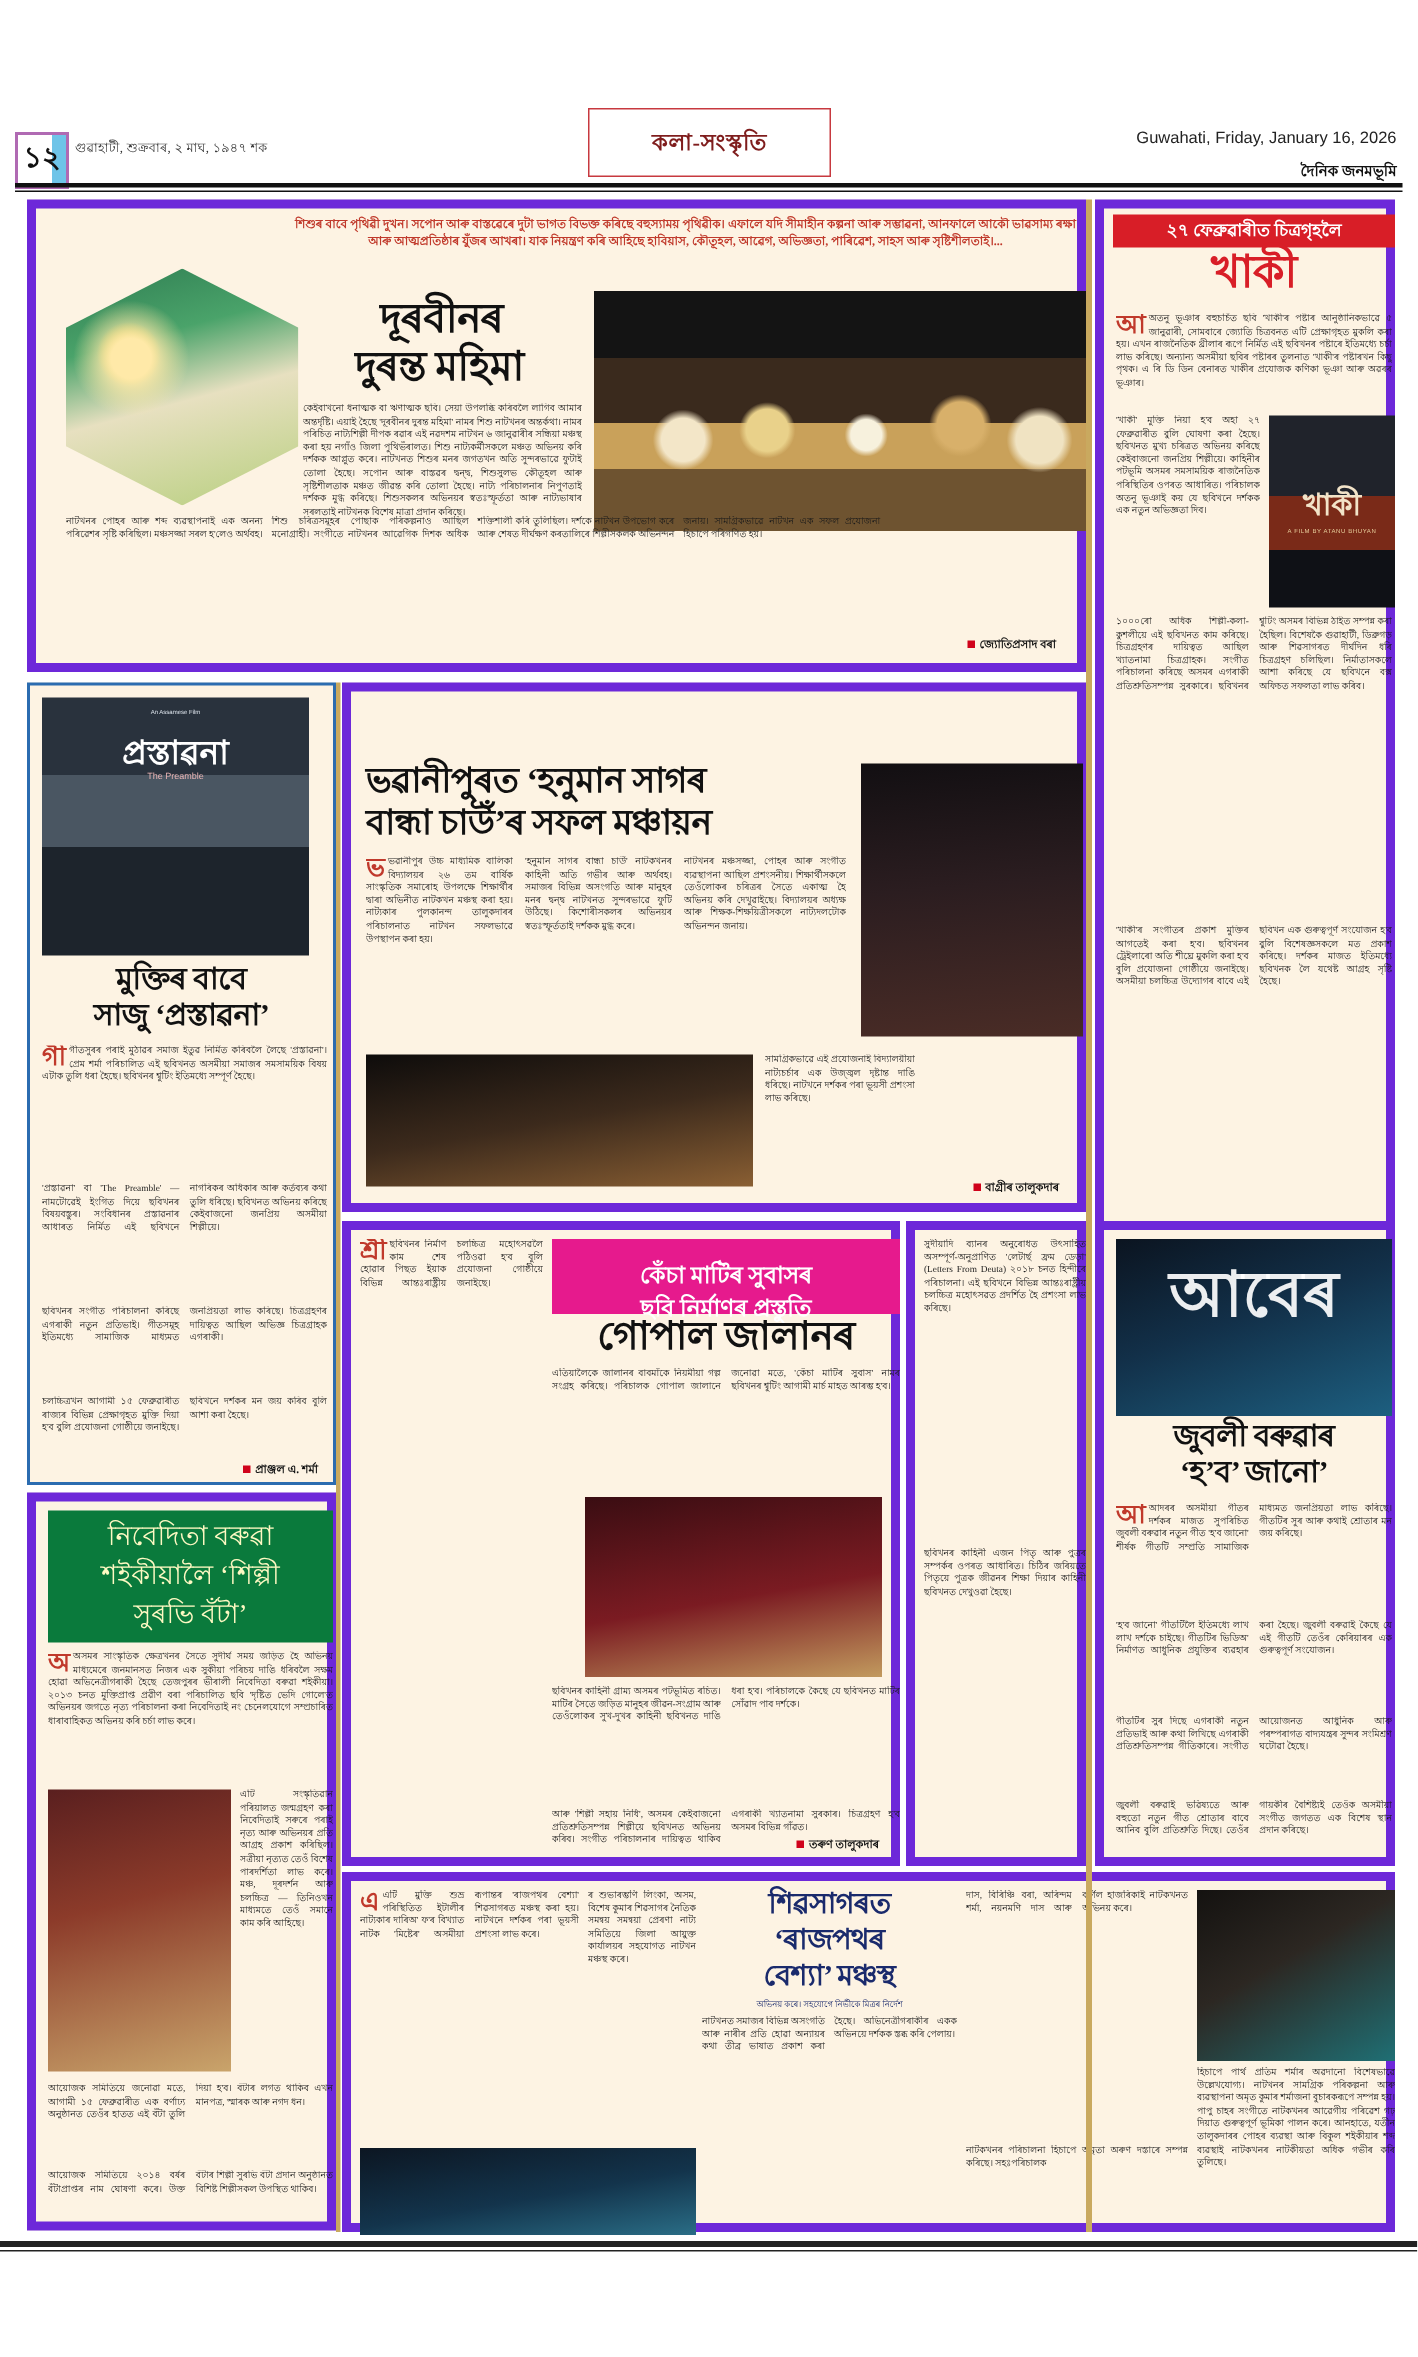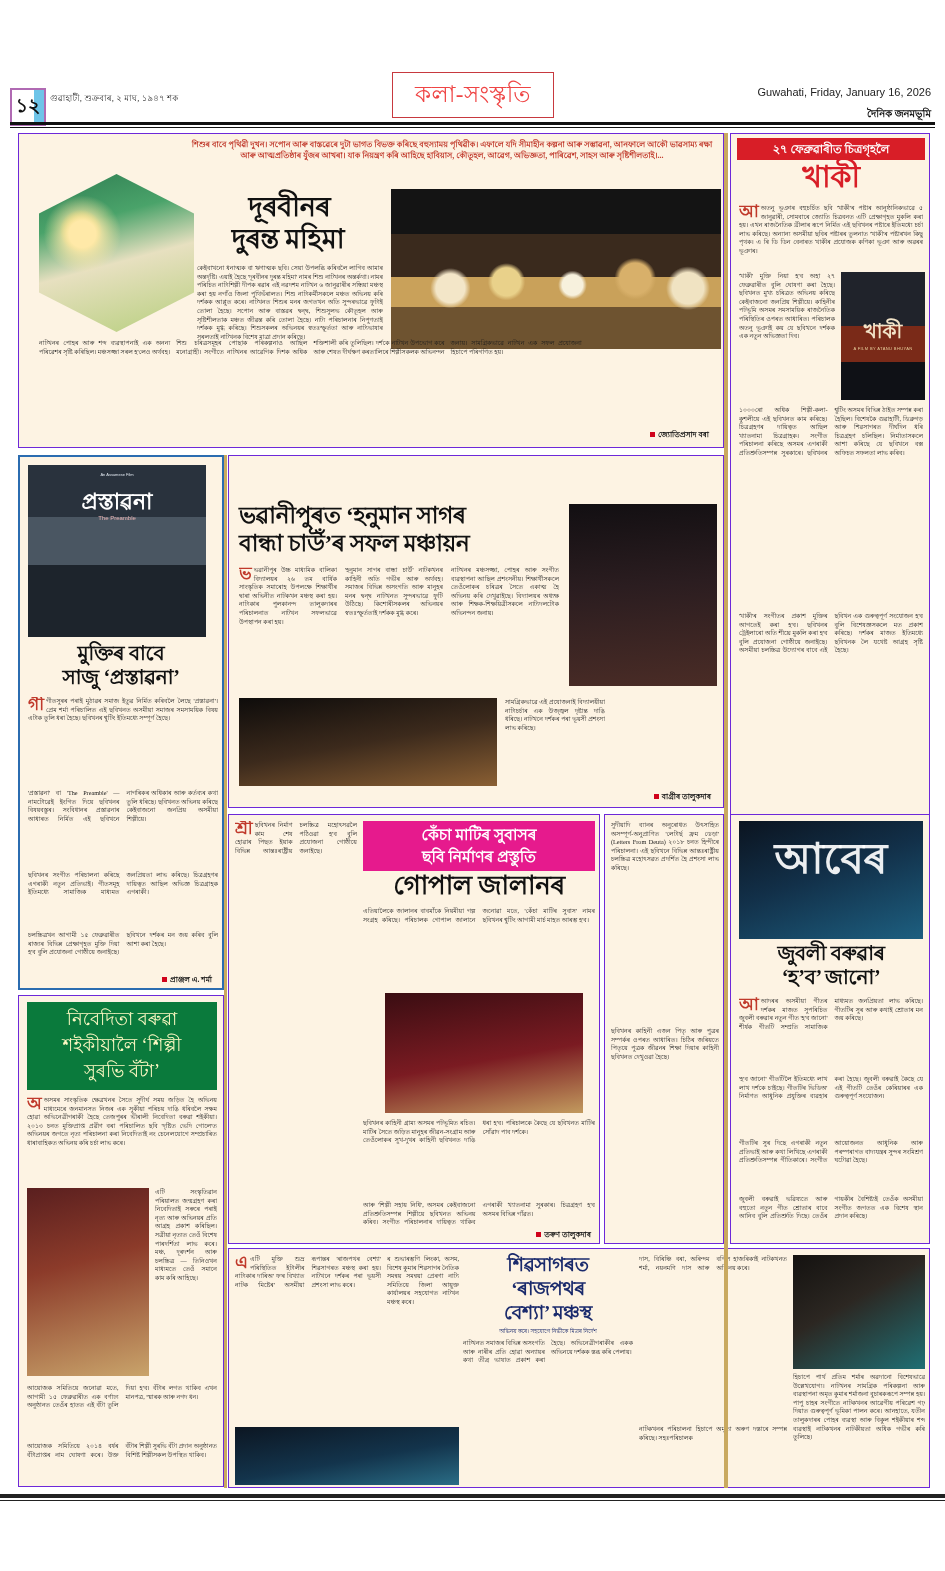--- a/index.html
+++ b/index.html
@@ -7,30 +7,30 @@
   .page{position:relative;width:945px;height:1571px;background:#fff;overflow:hidden;}
 
   
   .masthead{position:absolute;left:0;top:72px;width:945px;height:58px;}
   .pageno{position:absolute;left:10px;top:16px;width:32px;height:34px;border:2px solid #b06ab3;
           background:linear-gradient(90deg,#fff 0 70%,#6ec4e8 70% 100%);}
   .pageno span{display:block;text-align:center;font-size:19px;font-weight:bold;line-height:32px;color:#111;}
   .dateline-left{position:absolute;left:50px;top:20px;font-size:8.5px;color:#333;letter-spacing:.2px;}
   .kalatitle{position:absolute;left:392px;top:0px;width:160px;height:44px;border:1.4px solid #c7393f;
              background:#fff;display:flex;align-items:center;justify-content:center;}
-  .kalatitle span{font-size:23px;font-weight:normal;color:#ef4444;letter-spacing:.5px;}
+  .kalatitle span{font-size:15px;font-weight:bold;color:#7f1d1d;letter-spacing:.5px;}
   .dateline-right{position:absolute;right:14px;top:14px;font-size:11px;color:#222;font-family:"Liberation Sans",sans-serif;}
   .brandline{position:absolute;right:14px;top:34px;font-size:10px;font-weight:bold;color:#111;}
   .rule1{position:absolute;left:10px;top:50px;width:925px;height:3px;background:#111;}
   .rule2{position:absolute;left:10px;top:55px;width:925px;height:1px;background:#111;}
 
   
   .box{position:absolute;box-sizing:border-box;}
   .cream{background:#fdf3e3;}
-  .hairline{border:1px solid #6d28d9;}
+  .hairline{border:6px solid #6d28d9;}
   .col-text{font-size:6.2px;line-height:8.6px;text-align:justify;color:#1a1a1a;
             -webkit-hyphens:auto;hyphens:auto;overflow:hidden;}
   .col2{column-count:2;column-gap:7px;}
   .col5{column-count:5;column-gap:6px;}
   .kicker{color:#c0392b;font-size:8px;line-height:11px;text-align:center;font-weight:bold;}
   .byline{font-size:7.5px;font-weight:bold;text-align:right;color:#111;}
   .byline::before{content:"";display:inline-block;width:5px;height:5px;background:#d0021b;margin-right:3px;}
   .dropcap{float:left;font-size:17px;line-height:13px;font-weight:bold;color:#c0392b;margin:1px 2px 0 0;}
   .hl{font-weight:bold;color:#111;text-align:center;line-height:1.02;letter-spacing:-.3px;}
 
@@ -188,21 +188,21 @@
     <div class="col-text col2" style="position:absolute;left:8px;top:446px;width:190px;height:40px;">আয়োজক সমিতিয়ে ২০১৪ বৰ্ষৰ বঁটাপ্ৰাপ্তৰ নাম ঘোষণা কৰে। উক্ত বঁটাৰ শিল্পী সুৰভি বঁটা প্ৰদান অনুষ্ঠানত বিশিষ্ট শিল্পীসকল উপস্থিত থাকিব।</div>
   </div>
 
   <div class="box cream hairline" style="left:228px;top:814px;width:372px;height:430px;">
 
     <div class="col-text col2" style="position:absolute;left:6px;top:6px;width:122px;height:418px;">
       <span class="dropcap">শ্ৰী</span>
       <span>ছবিখনৰ নিৰ্মাণ কাম শেষ হোৱাৰ পিছত ইয়াক বিভিন্ন আন্তঃৰাষ্ট্ৰীয় চলচ্চিত্ৰ মহোৎসৱলৈ পঠিওৱা হ'ব বুলি প্ৰযোজনা গোষ্ঠীয়ে জনাইছে।</span>
     </div>
 
-    <div class="pinkbar" style="position:absolute;left:134px;top:6px;width:232px;height:50px;padding-top:3px;box-sizing:border-box;">
+    <div class="pinkbar" style="position:absolute;left:134px;top:6px;width:232px;height:50px;padding-top:14px;box-sizing:border-box;">
       <div style="font-size:15.5px;line-height:22px;">কেঁচা মাটিৰ সুবাসৰ</div>
       <div style="font-size:15.5px;line-height:22px;">ছবি নিৰ্মাণৰ প্ৰস্তুতি</div>
     </div>
 
     <div class="hl" style="position:absolute;left:134px;top:58px;width:232px;font-size:26px;">গোপাল জালানৰ</div>
 
     <div class="col-text col2" style="position:absolute;left:134px;top:92px;width:232px;height:80px;">এতিয়ালৈকে জালানৰ বাবমাঁকে নিয়মীয়া গল্প সংগ্ৰহ কৰিছে। পৰিচালক গোপাল জালানে জনোৱা মতে, 'কেঁচা মাটিৰ সুবাস' নামৰ ছবিখনৰ শ্বুটিং আগামী মাৰ্চ মাহত আৰম্ভ হ'ব।</div>
 
     <div class="ph redcarpet" style="left:156px;top:178px;width:198px;height:120px;"></div>
 

